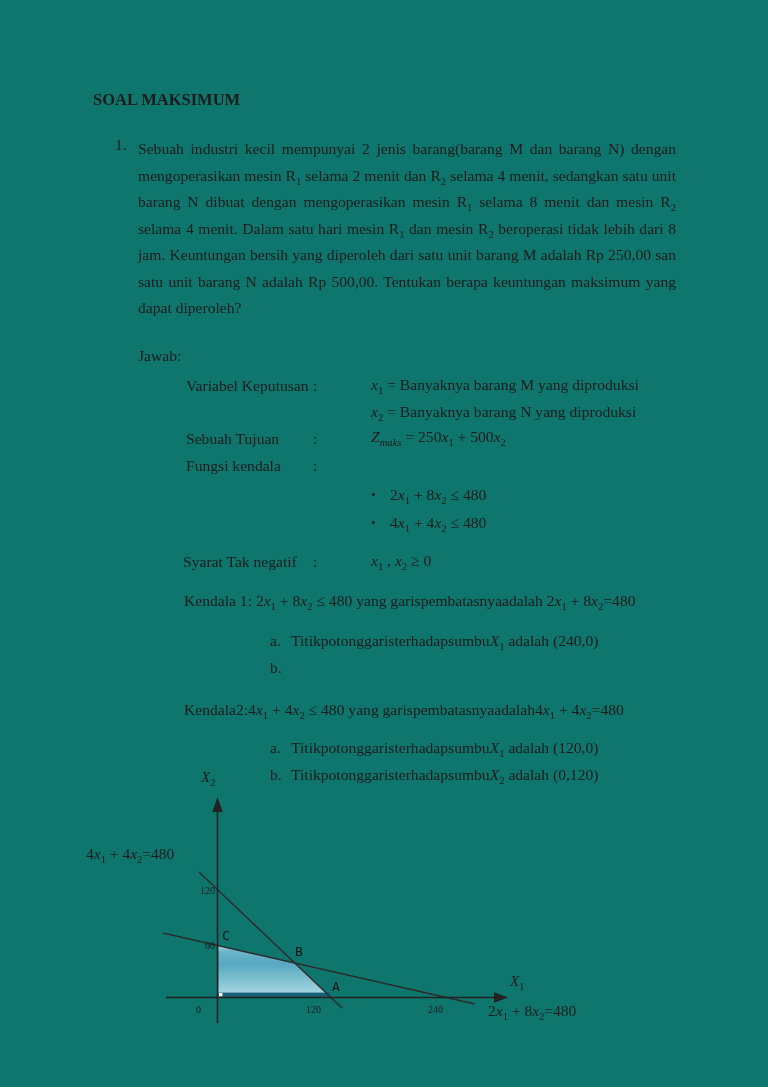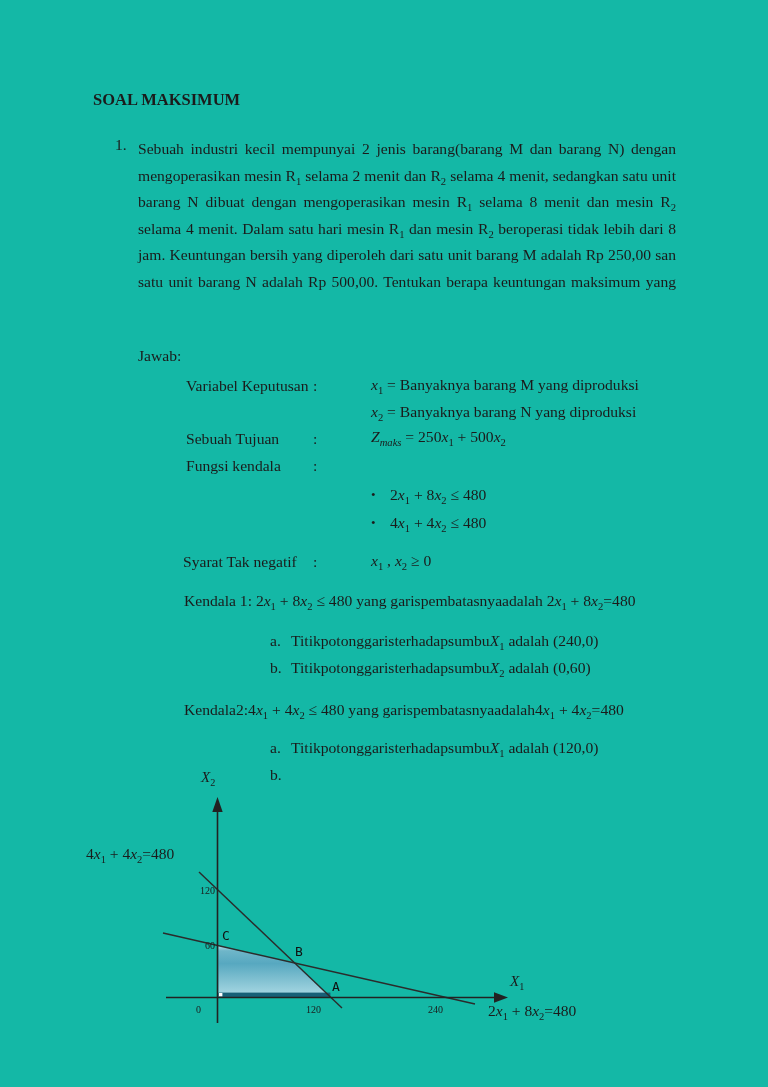--- a/index.html
+++ b/index.html
@@ -1,16 +1,16 @@
 <!DOCTYPE html>
 <html><head>
 <meta charset="utf-8">
 <style>
   html,body{margin:0;padding:0;background:#ffffff;}
-  .page{position:relative;width:768px;height:1087px;background:#14b8a6;overflow:hidden;
+  .page{position:relative;width:768px;height:1087px;background:#0f766e;overflow:hidden;
         font-family:"Liberation Serif","DejaVu Serif",serif;color:#1b1b1b;}
   .abs{position:absolute;}
   .doc-title{font-weight:bold;font-size:16.5px;}
   .pline{font-size:15.6px;line-height:26.55px;text-align:justify;text-align-last:justify;}
   .pline.last{text-align-last:left;}
   .num{font-size:15.6px;}
   .row-label,.row-colon,.row-value,.bullet-text,.kendala-heading,.kendala-item-text,.kendala-marker{
     font-size:15.6px;white-space:nowrap;}
   sub{font-size:68%;line-height:0;}
   i{font-style:italic;}
@@ -30,20 +30,21 @@
 
   <div class="abs num" style="left:115px;top:136px;">1.</div>
 
   <div class="abs" style="left:138px;top:136px;width:538px;">
     <div class="pline">Sebuah industri kecil mempunyai 2 jenis barang(barang M dan barang N) dengan</div>
     <div class="pline">mengoperasikan mesin R<sub>1</sub> selama 2 menit dan R<sub>2</sub> selama 4 menit, sedangkan satu unit</div>
     <div class="pline">barang N dibuat dengan mengoperasikan mesin R<sub>1</sub> selama 8 menit dan mesin R<sub>2</sub></div>
     <div class="pline">selama 4 menit. Dalam satu hari mesin R<sub>1</sub> dan mesin R<sub>2</sub> beroperasi tidak lebih dari 8</div>
     <div class="pline">jam. Keuntungan bersih yang diperoleh dari satu unit barang M adalah Rp 250,00 san</div>
     <div class="pline">satu unit barang N adalah Rp 500,00. Tentukan berapa keuntungan maksimum yang</div>
+    <div class="pline last">dapat diperoleh?</div>
   </div>
 
   <div class="abs row-label" style="left:138px;top:347px;">Jawab:</div>
 
   <div class="abs row-label" style="left:186px;top:377px;">Variabel Keputusan</div>
   <div class="abs row-colon" style="left:313px;top:377px;">:</div>
   <div class="abs row-value" style="left:371px;top:376px;"><i>x</i><sub>1</sub> = Banyaknya barang M yang diproduksi</div>
 
   <div class="abs row-value" style="left:371px;top:403px;"><i>x</i><sub>2</sub> = Banyaknya barang N yang diproduksi</div>
 
@@ -62,26 +63,26 @@
   </div>
 
   <div class="abs row-label" style="left:183px;top:553px;">Syarat Tak negatif</div>
   <div class="abs row-colon" style="left:313px;top:553px;">:</div>
   <div class="abs row-value" style="left:371px;top:552px;"><i>x</i><sub>1</sub> , <i>x</i><sub>2</sub> ≥ 0</div>
 
   <div class="abs kendala-heading" style="left:184px;top:592px;">Kendala 1: 2<i>x</i><sub>1</sub> + 8<i>x</i><sub>2</sub> ≤ 480 yang garispembatasnyaadalah 2<i>x</i><sub>1</sub> + 8<i>x</i><sub>2</sub>=480</div>
   <div class="abs kendala-marker" style="left:270px;top:632px;">a.</div>
   <div class="abs kendala-item-text" style="left:291px;top:632px;">Titikpotonggaristerhadapsumbu<i>X</i><sub>1</sub> adalah (240,0)</div>
   <div class="abs kendala-marker" style="left:270px;top:659px;">b.</div>
-  <div class="abs kendala-item-text" style="left:291px;top:659px;">Titikpotonggaristerhadapsumbu<i>X</i><sub>2</sub> adalah (0,60)</div>
 
   <div class="abs kendala-heading" style="left:184px;top:701px;">Kendala2:4<i>x</i><sub>1</sub> + 4<i>x</i><sub>2</sub> ≤ 480 yang garispembatasnyaadalah4<i>x</i><sub>1</sub> + 4<i>x</i><sub>2</sub>=480</div>
   <div class="abs kendala-marker" style="left:270px;top:739px;">a.</div>
   <div class="abs kendala-item-text" style="left:291px;top:739px;">Titikpotonggaristerhadapsumbu<i>X</i><sub>1</sub> adalah (120,0)</div>
   <div class="abs kendala-marker" style="left:270px;top:766px;">b.</div>
+  <div class="abs kendala-item-text" style="left:291px;top:766px;">Titikpotonggaristerhadapsumbu<i>X</i><sub>2</sub> adalah (0,120)</div>
 
   <svg class="abs" style="left:0;top:755px;" width="768" height="332" viewBox="0 0 768 332">
     <defs>
       <linearGradient id="regGrad" x1="0" y1="0" x2="0" y2="1">
         <stop offset="0%" stop-color="#b5dfe9"></stop>
         <stop offset="10%" stop-color="#6fb6c9"></stop>
         <stop offset="35%" stop-color="#57a8c0"></stop>
         <stop offset="70%" stop-color="#85c3d3"></stop>
         <stop offset="100%" stop-color="#abdae5"></stop>
       </linearGradient>

